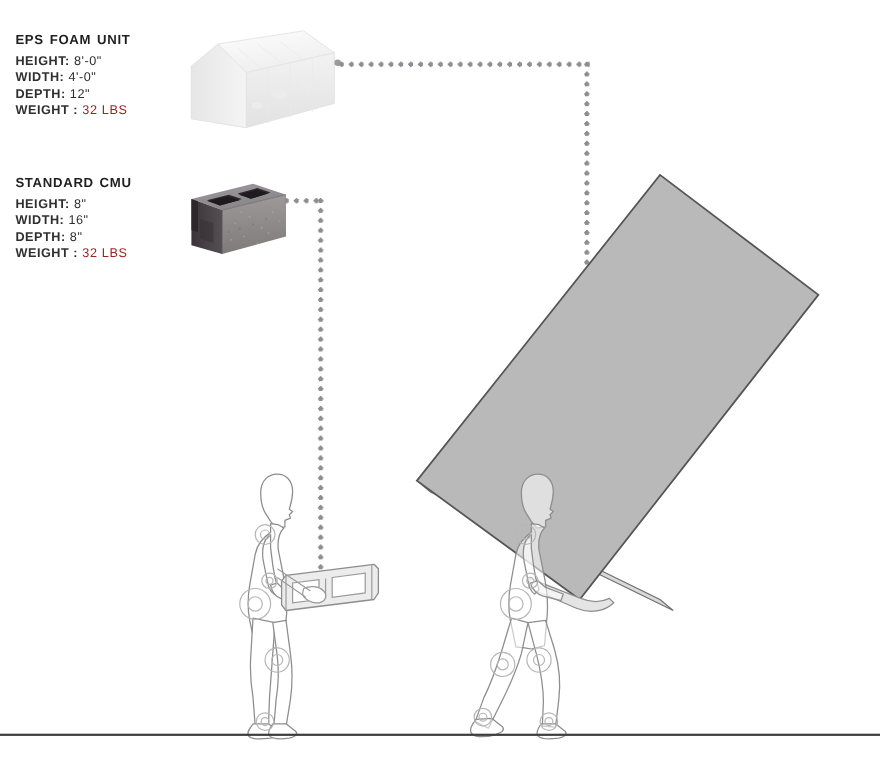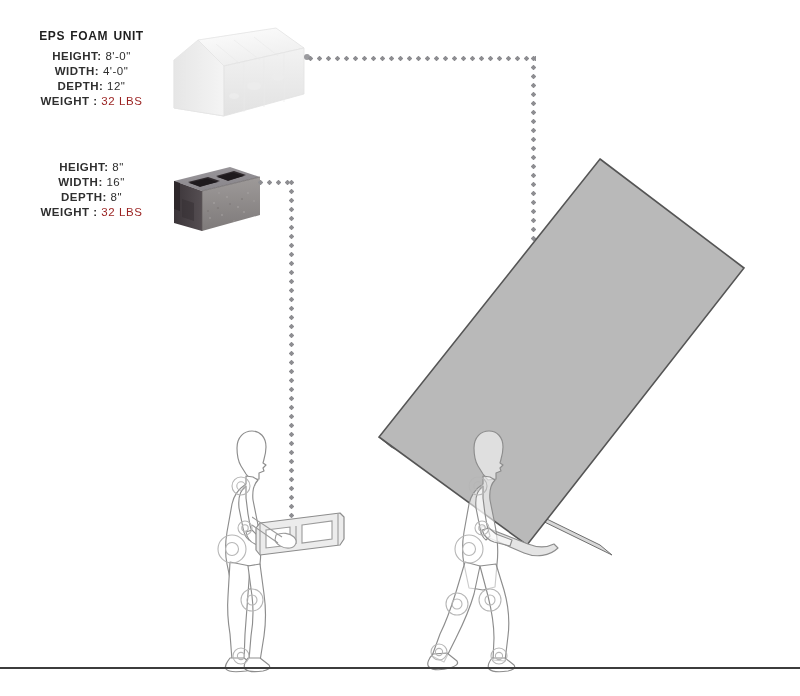--- a/index.html
+++ b/index.html
@@ -12,21 +12,21 @@
     width: 800px;
     height: 696px;
     background: #ffffff;
     overflow: hidden;
     font-family: "Liberation Sans", sans-serif;
   }
 
   
   .spec-block {
     position: absolute;
-    text-align: center;
+    text-align: left;
     color: #2d2d2d;
   }
   .spec-title {
     font-weight: bold;
     font-size: 17px;
     letter-spacing: 0.6px;
     font-variant: small-caps;
     text-transform: lowercase;
     line-height: 1.1;
     color: #1f1f1f;
@@ -147,20 +147,21 @@
       <circle cx="137" cy="57" r="0" fill="#b5b5b5"></circle>
     </svg>
   </div>
   <div class="art" style="left:303px; top:53px;">
     <svg width="8" height="8" viewBox="0 0 8 8">
         <circle cx="4" cy="4" r="3" fill="#9b9b9f"></circle>
       </svg>
   </div>
 
   <div class="spec-block" style="left:14px; top:156px; width:155px;">
+    <div class="spec-title">Standard CMU</div>
     <div class="spec-lines">
       <div class="spec-line">
         <span class="lbl">HEIGHT:</span>
         <span>8"</span>
       </div>
       <div class="spec-line">
         <span class="lbl">WIDTH:</span>
         <span>16"</span>
       </div>
       <div class="spec-line">

